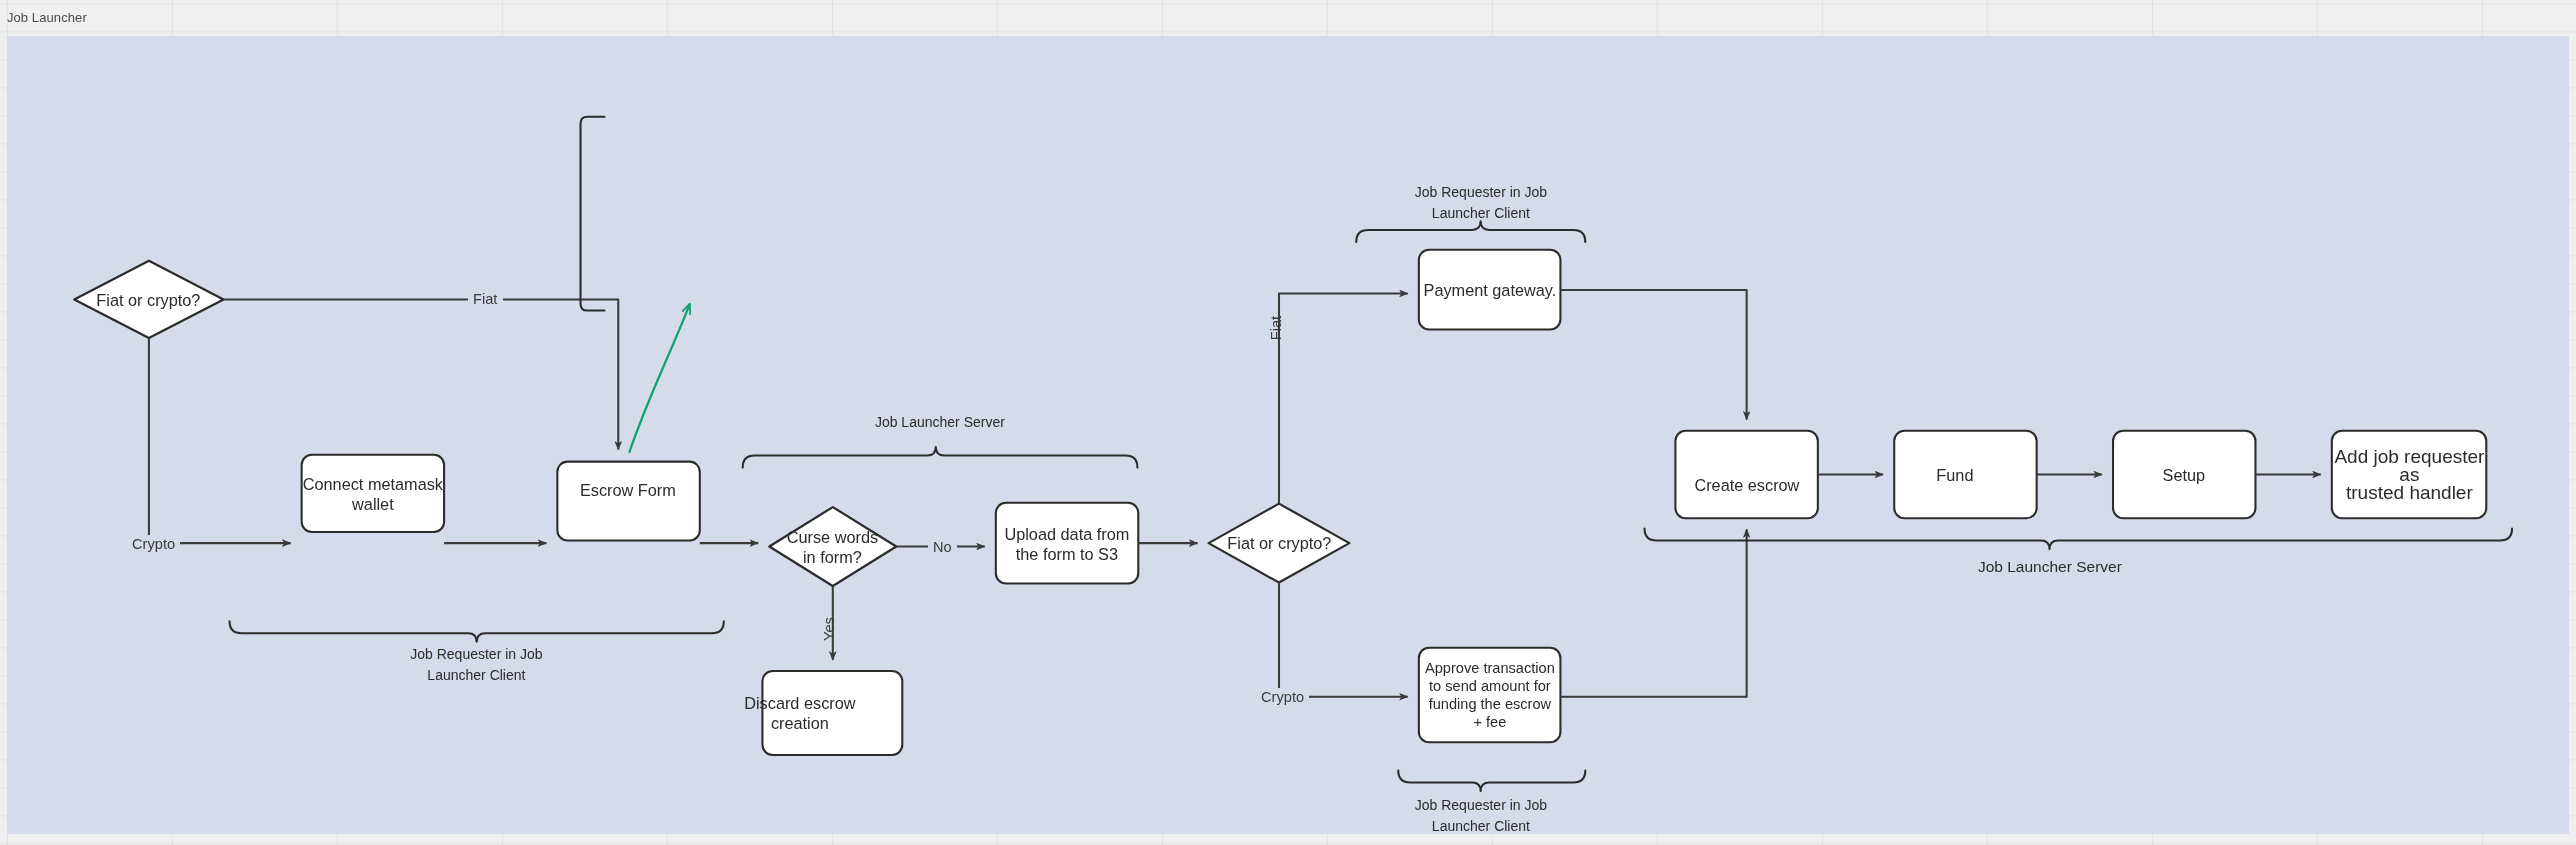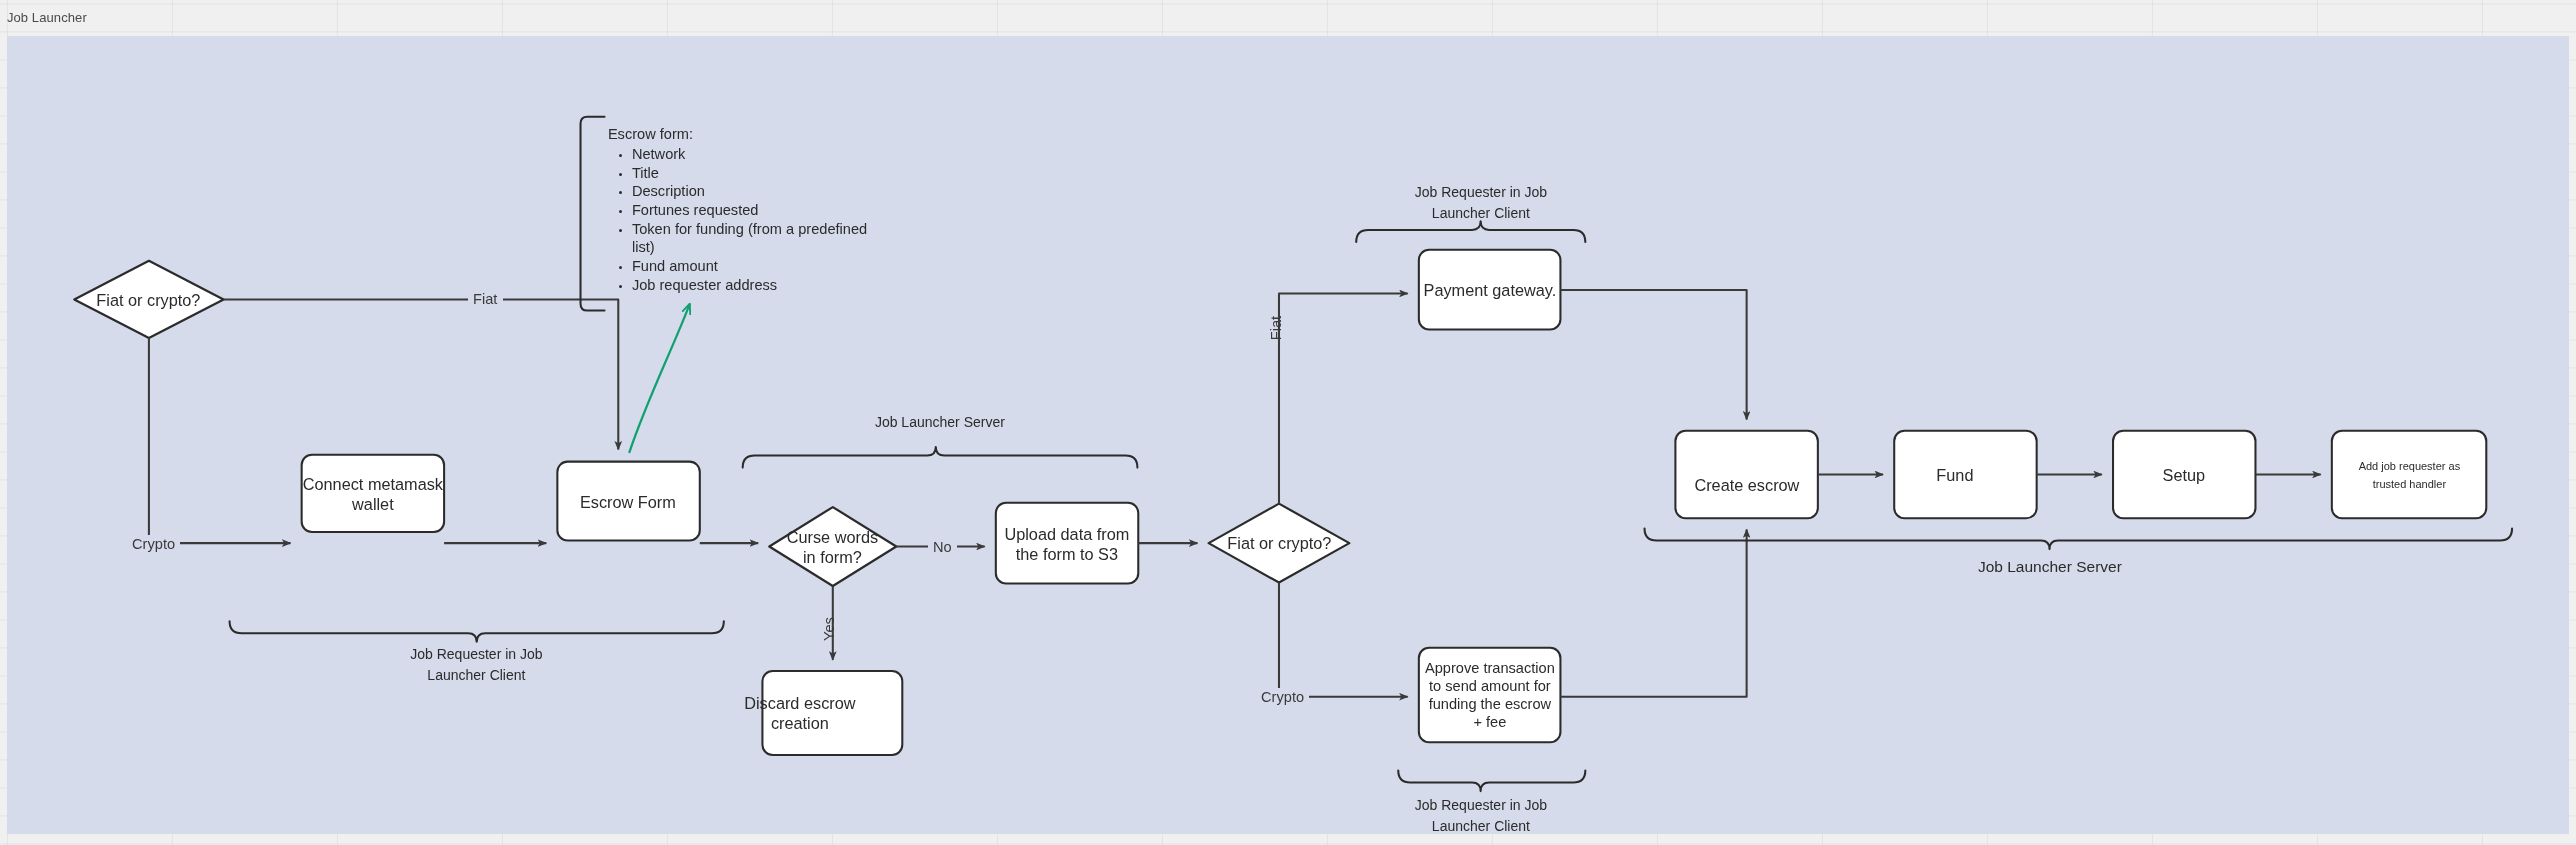--- a/index.html
+++ b/index.html
@@ -172,21 +172,21 @@
 
         <path d="M1908,574 Q1908,588 1922,588 L2370,588 Q2380,588 2380,598 Q2380,588 2390,588 L2905,588 Q2919,588 2919,574"></path>
       </g>
     </svg>
 
     <div class="nlabel" style="left:67px;top:245px;width:149px;height:38px;">Fiat or crypto?</div>
 
     <div class="nlabel" style="left:295px;top:419px;width:142px;height:77px;">Connect metamask
 wallet</div>
 
-    <div class="nlabel" style="left:550px;top:426px;width:142px;height:79px;border-radius:23px;">Escrow Form</div>
+    <div class="nlabel" style="left:550px;top:414px;width:142px;height:79px;border-radius:23px;">Escrow Form</div>
 
     <div class="nlabel" style="left:762px;top:491px;width:127px;height:39px;">Curse words
 in form?</div>
 
     <div class="nlabel" style="left:721px;top:635px;width:144px;height:84px;">Discard escrow
 creation</div>
 
     <div class="nlabel" style="left:989px;top:467px;width:142px;height:81px;">Upload data from
 the form to S3</div>
 
@@ -198,21 +198,21 @@
 to send amount for
 funding the escrow
 + fee</div>
 
     <div class="nlabel" style="left:1669px;top:395px;width:142px;height:88px;margin-top:10px;">Create escrow</div>
 
     <div class="nlabel" style="left:1888px;top:395px;width:120px;height:88px;">Fund</div>
 
     <div class="nlabel" style="left:2106px;top:395px;width:142px;height:88px;">Setup</div>
 
-    <div class="nlabel" style="left:2325px;top:395px;width:155px;height:88px;font-size:11px;line-height:18px;">Add job requester as
+    <div class="nlabel" style="left:2325px;top:395px;width:155px;height:88px;font-size:19px;line-height:18px;">Add job requester as
 trusted handler</div>
 
     <div class="elabel" style="left:461px;top:254px;background:#d5dbea;padding:0 5.2px;">Fiat</div>
 
     <div class="elabel" style="left:120px;top:499px;background:#d5dbea;padding:0 5.2px;">Crypto</div>
 
     <div class="elabel" style="left:921px;top:502px;background:#d5dbea;padding:0 5.2px;">No</div>
 
     <div class="elabel rot90" style="left:805px;top:584px;width:34px;text-align:center;">Yes</div>
 
@@ -226,28 +226,16 @@
     <div class="glabel" style="left:804px;top:376px;width:258px;">Job Launcher Server</div>
 
     <div class="glabel" style="left:1345px;top:146px;width:258px;">Job Requester in Job
 Launcher Client</div>
 
     <div class="glabel" style="left:1345px;top:759px;width:258px;">Job Requester in Job
 Launcher Client</div>
 
     <div class="glabel" style="left:1914px;top:521px;width:258px;font-size:15.5px;">Job Launcher Server</div>
 
-    <div id="note-text">
-      <div>Escrow form:</div>
-      <ul>
-        <li>Network</li>
-        <li>Title</li>
-        <li>Description</li>
-        <li>Fortunes requested</li>
-        <li>Token for funding (from a predefined list)</li>
-        <li>Fund amount</li>
-        <li>Job requester address</li>
-      </ul>
-    </div>
 
   </div>
 </div>
 
 
 </body></html>

